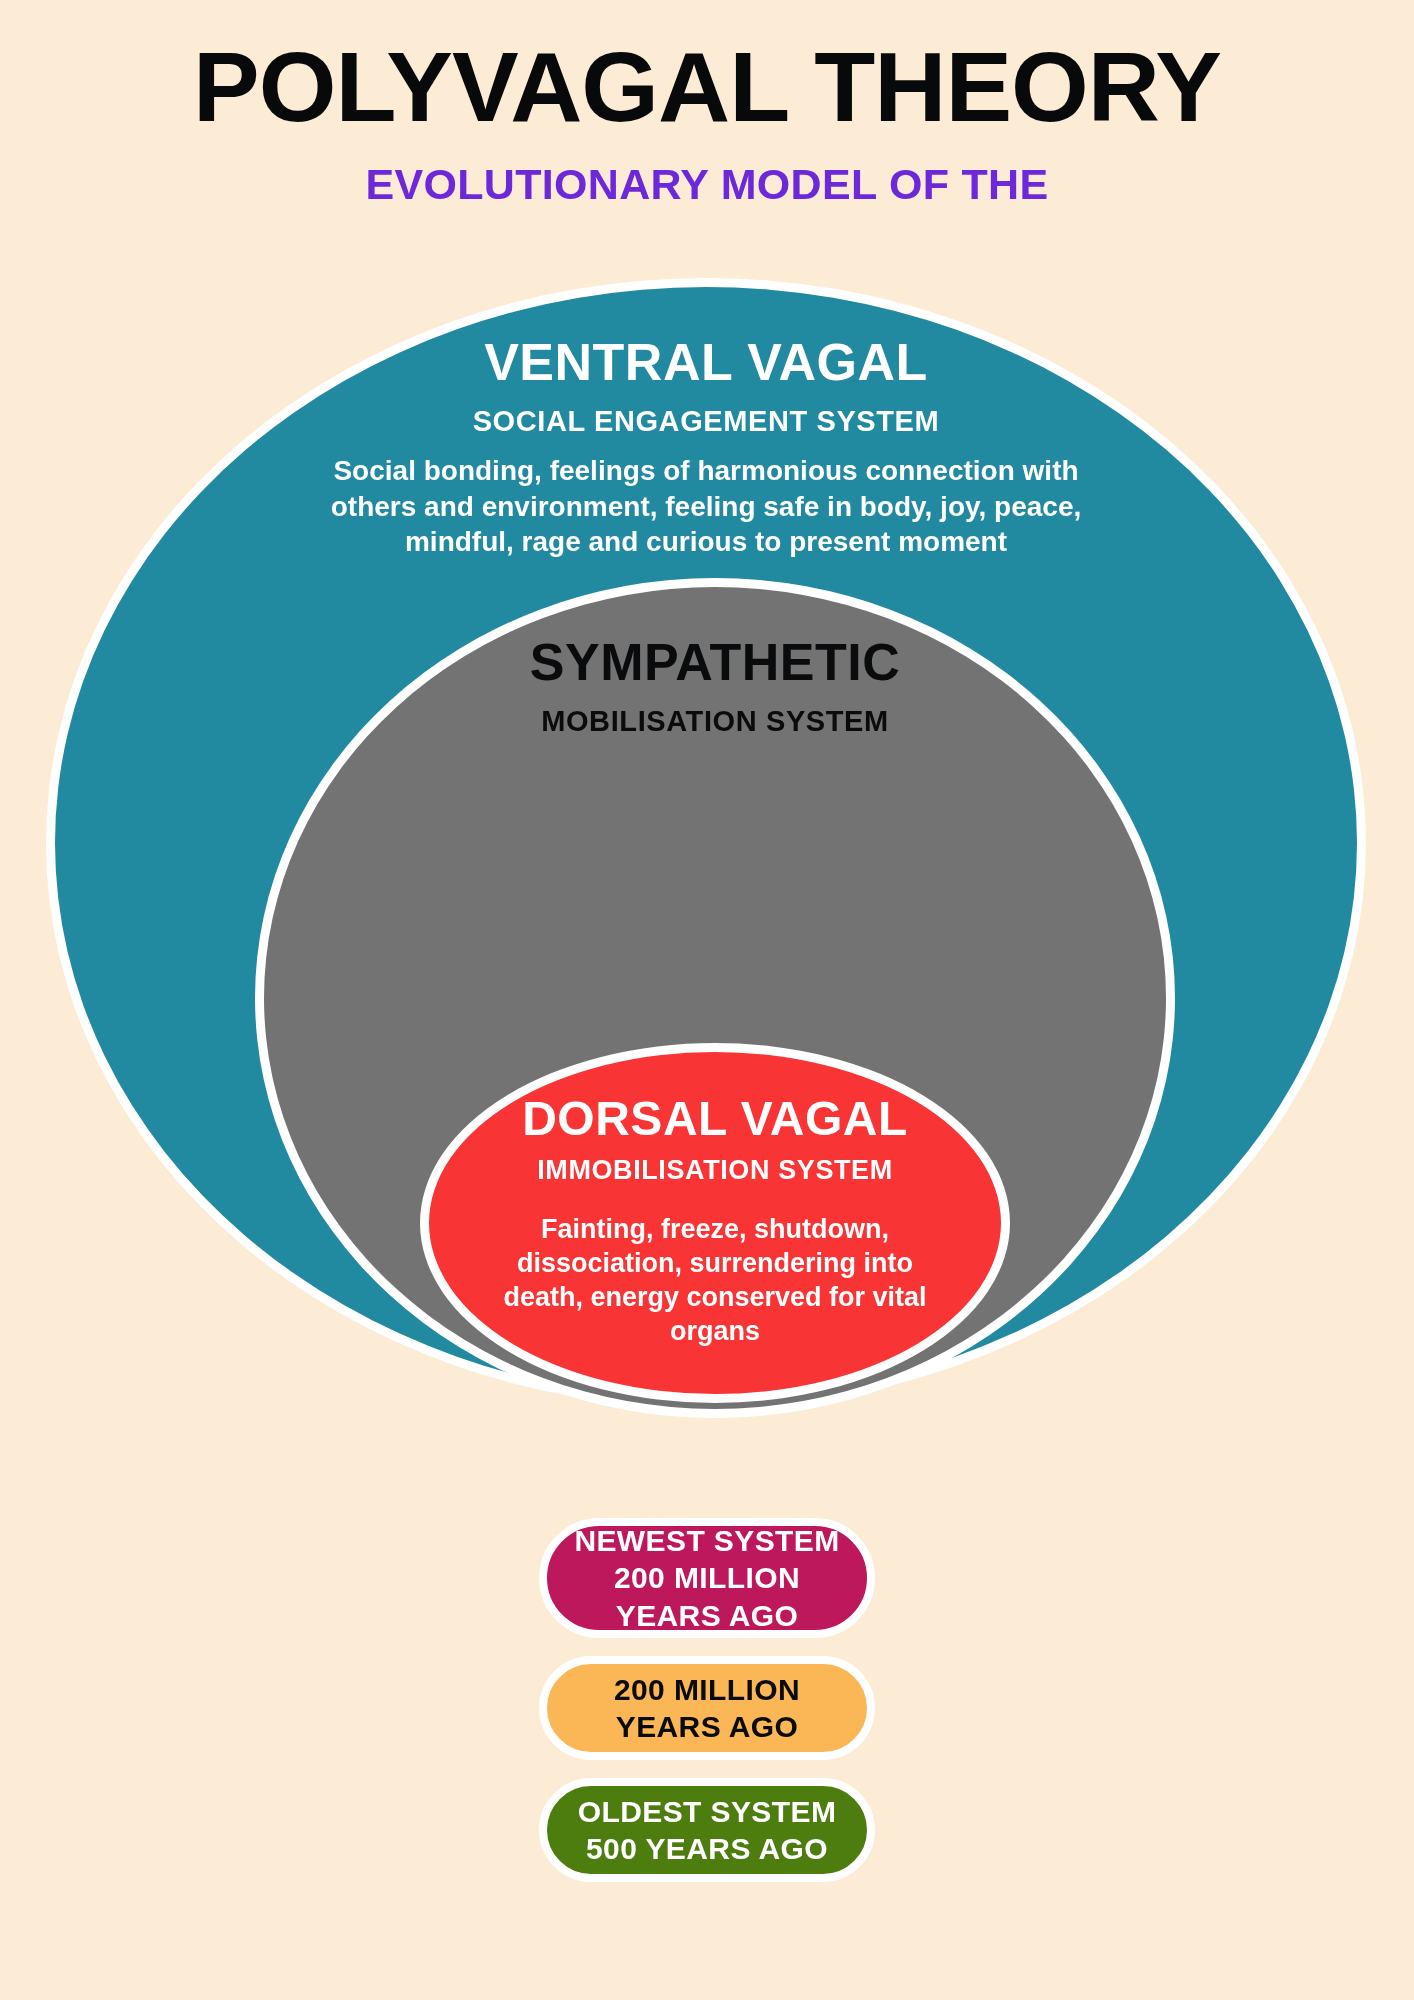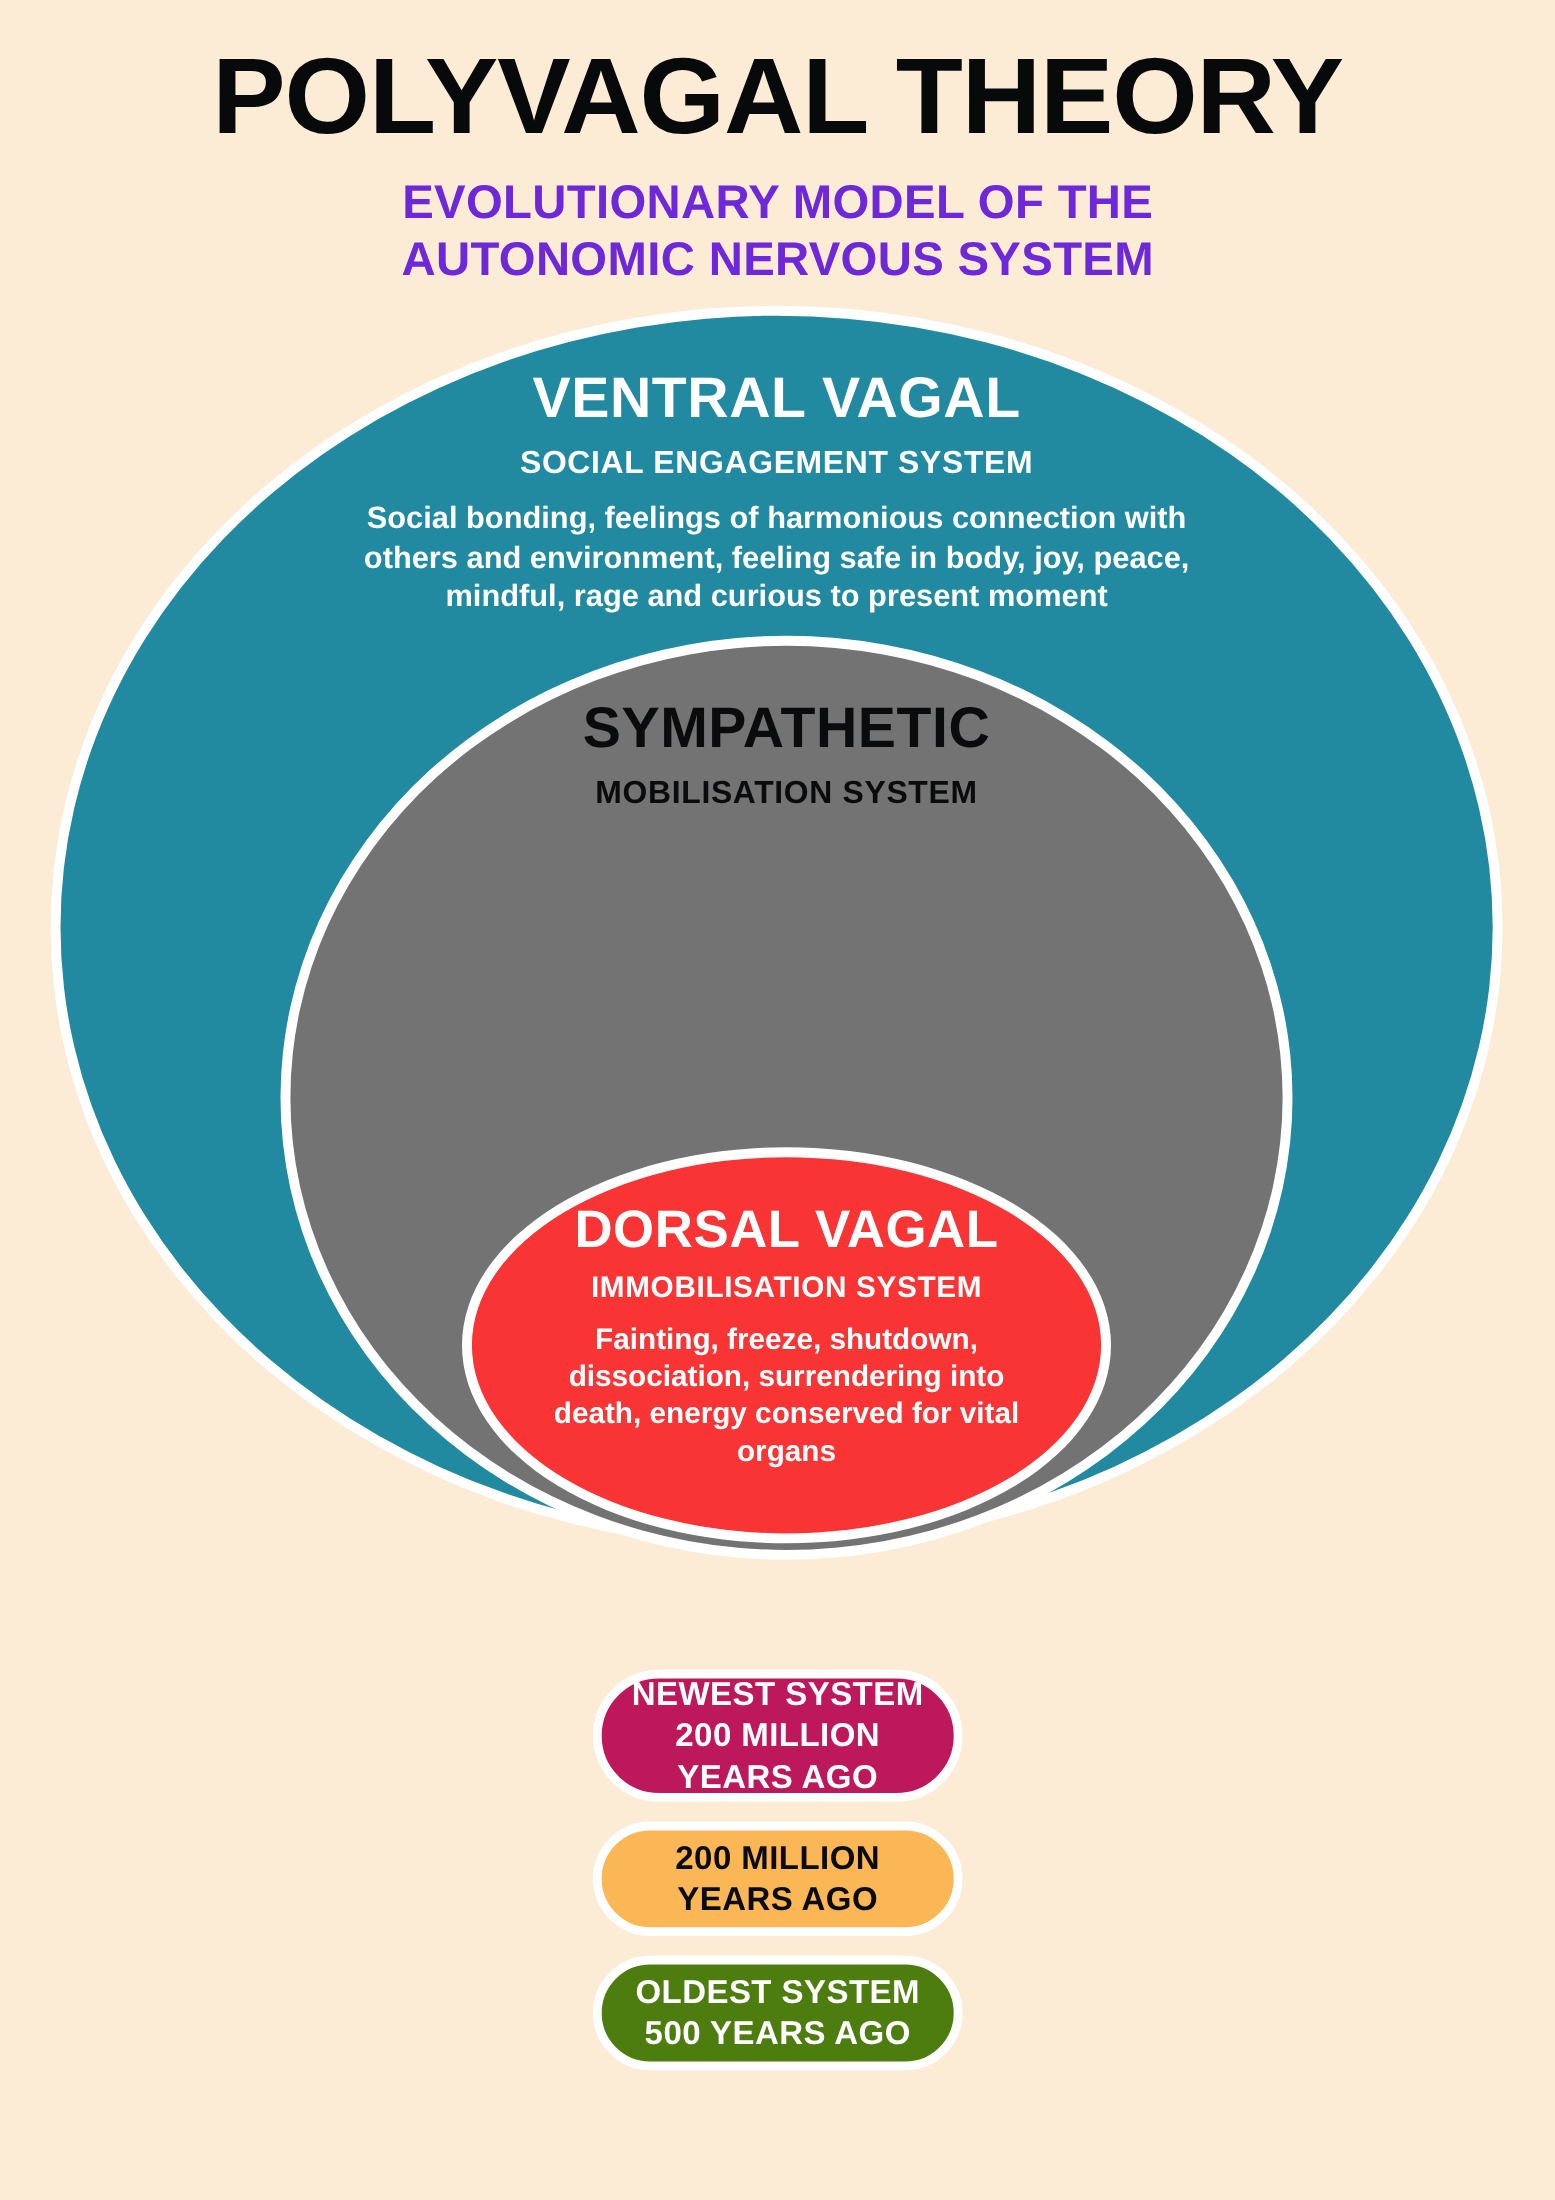--- a/index.html
+++ b/index.html
@@ -85,21 +85,21 @@
 
   .body {
     margin:16px auto 0 auto;
     font-family:"Liberation Sans", sans-serif;
     font-weight:700;
     font-size:28px;
     line-height:1.26;
   }
   .body-ventral { width:810px; }
   .body-sympathetic { width:680px; font-size:29px; }
-  .body-dorsal { width:430px; font-size:27px; margin-top:14px; }
+  .body-dorsal { width:430px; font-size:27px; margin-top:26px; }
 
   .white { color:#ffffff; }
   .black { color:#0A0B0D; }
 
   
   .legend { position:absolute; left:0; top:1518px; width:1414px; }
   .pill-row { display:flex; justify-content:center; }
   .pill {
     border:8px solid #FFFFFF;
     border-radius:60px;
@@ -120,21 +120,20 @@
 </style>
 </head>
 <body>
 
 <div class="page">
 
   <div class="header">
     <div class="title">POLYVAGAL THEORY</div>
     <div class="subtitle">
       <div>EVOLUTIONARY MODEL OF THE</div>
-      <div>AUTONOMIC NERVOUS SYSTEM</div>
     </div>
   </div>
 
   <div class="diagram">
 
     <div class="ell ell-ventral">
       <div class="band band-ventral">
         <div class="hd white">VENTRAL VAGAL</div>
         <div class="sub white">SOCIAL ENGAGEMENT SYSTEM</div>
         <div class="body body-ventral white">Social bonding, feelings of harmonious connection with others and environment, feeling safe in body, joy, peace, mindful, rage and curious to present moment</div>

